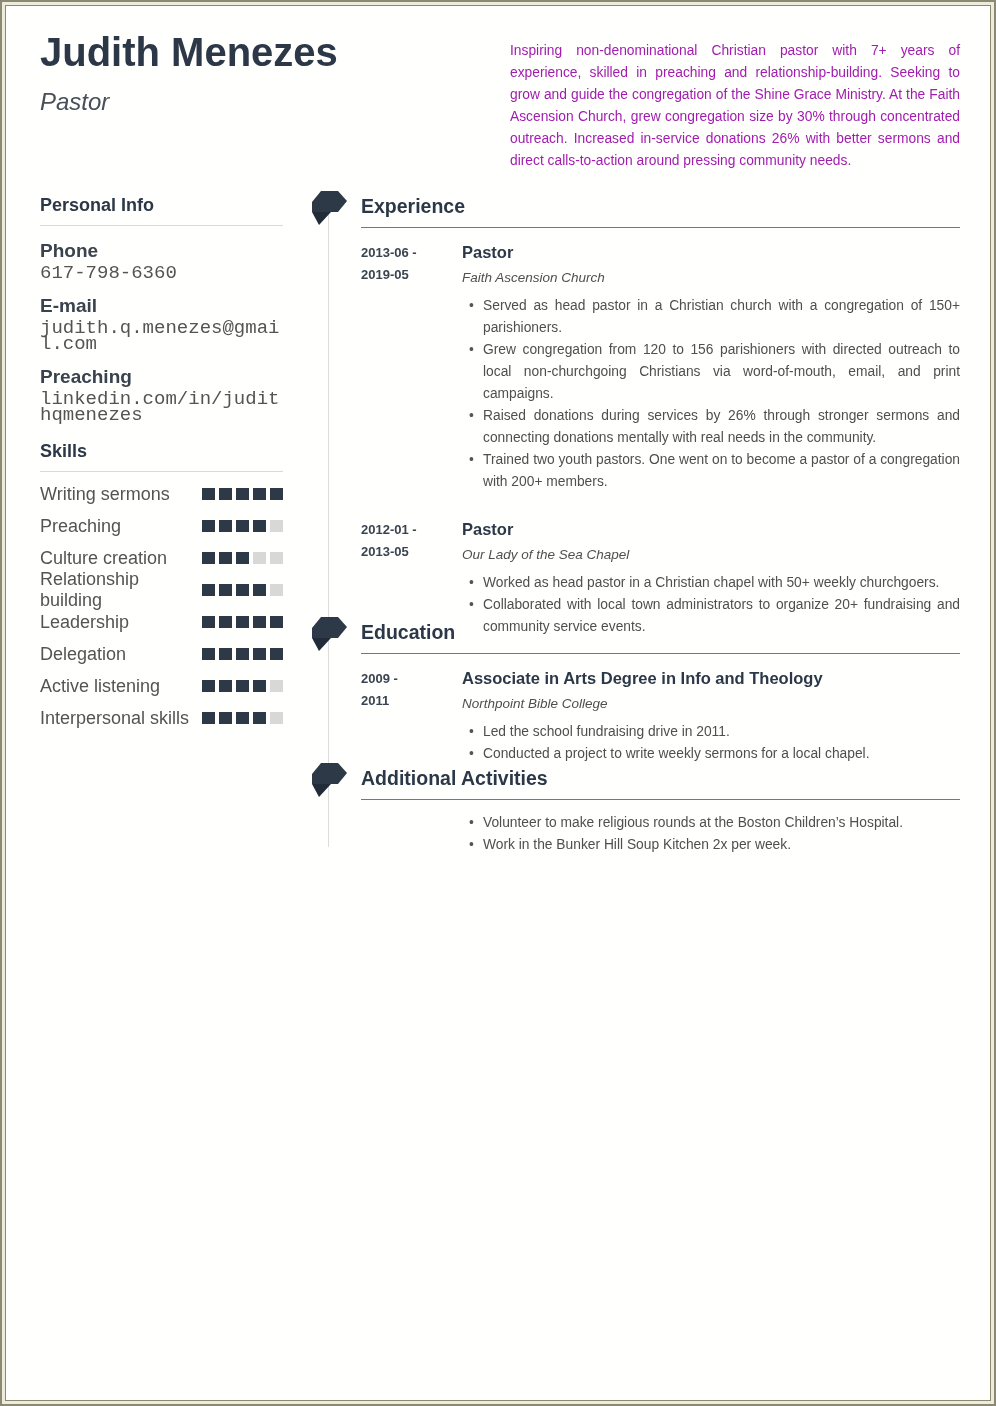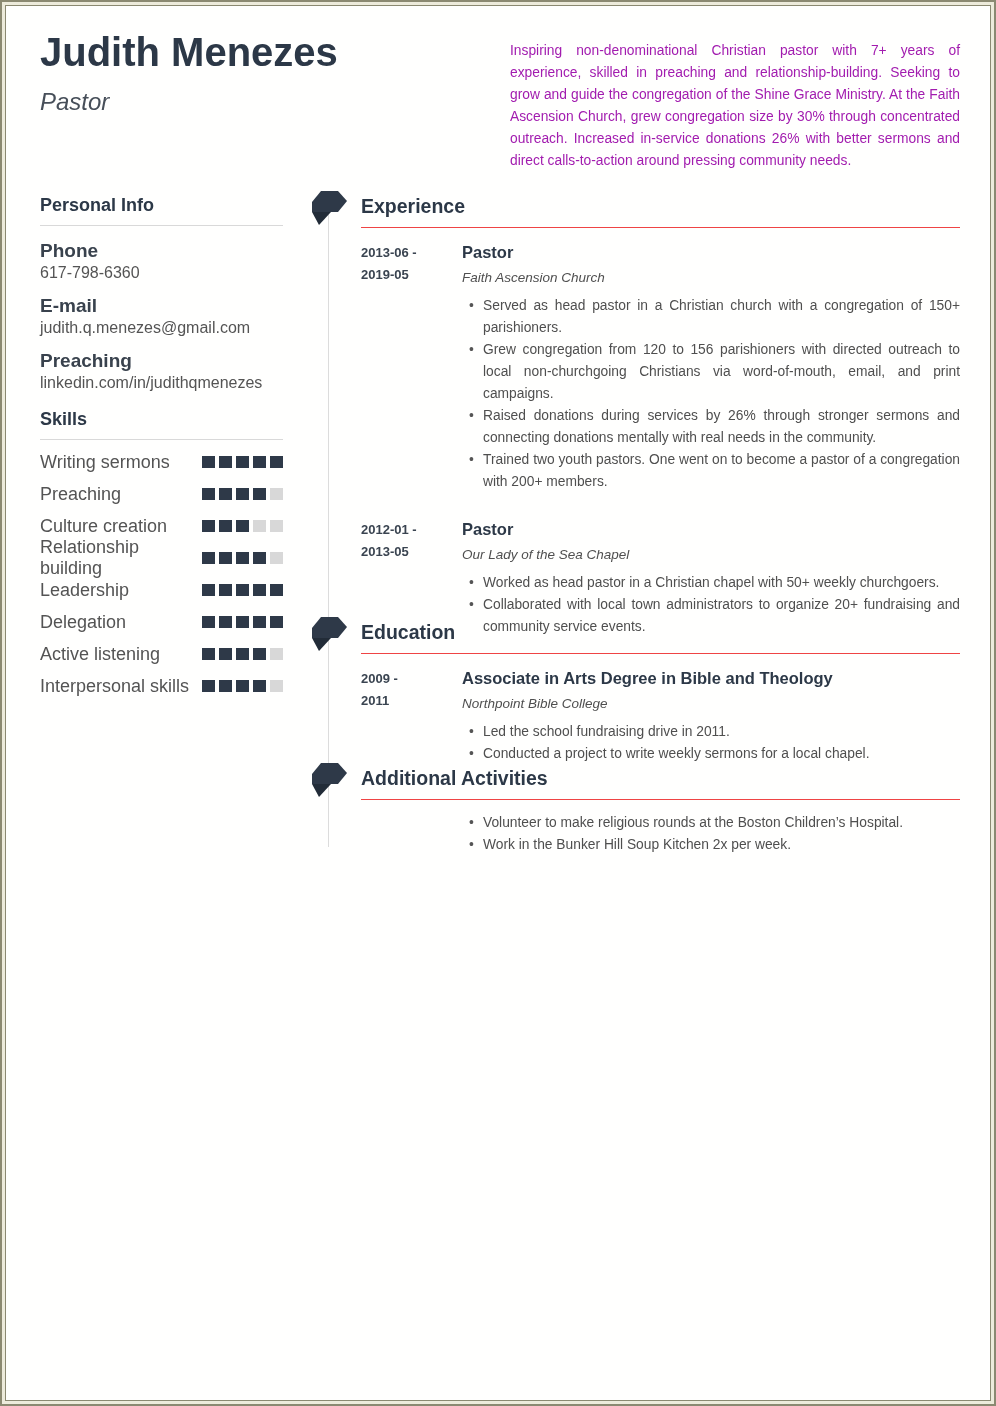--- a/index.html
+++ b/index.html
@@ -13,21 +13,21 @@
   
   .name{position:absolute;left:38px;top:28px;font-size:40px;font-weight:700;color:#2c3847;line-height:1.1;margin:0;}
   .job-title{position:absolute;left:38px;top:86px;font-size:24px;font-style:italic;color:#474f59;}
   .summary{position:absolute;left:508px;top:38px;width:450px;font-size:13.8px;line-height:22px;color:#a21caf;text-align:justify;margin:0;}
   
   .left-col{position:absolute;left:38px;top:193px;width:243px;}
   .side-h2{font-size:18px;font-weight:700;color:#2c3847;margin:0;padding-bottom:9px;border-bottom:1px solid #d9d9d9;}
   .side-section + .side-section{margin-top:18px;}
   .field{margin-top:17px;}
   .field-label{font-size:19px;font-weight:700;color:#39424d;line-height:16px;}
-  .field-value{font-size:16px;color:#545454;line-height:16px;margin-top:6px;word-wrap:break-word;}
+  .field-value{font-size:19px;color:#545454;line-height:16px;margin-top:6px;word-wrap:break-word;font-family:Liberation Mono, monospace;}
   .skill-rows{margin-top:6px;}
   .skill-row{display:flex;justify-content:space-between;align-items:center;height:32px;}
   .skill-label{font-size:18px;color:#545454;}
   .skill-squares{display:flex;gap:4px;}
   .sq{width:13px;height:12px;background:#d8d8d8;display:inline-block;}
   .sq.on{background:#2e3948;}
   
   .vline{position:absolute;left:326px;top:213px;width:1px;height:632px;background:#dcdcdc;}
   .rsec{position:absolute;left:310px;width:648px;padding-left:49px;box-sizing:border-box;}
   .sec-experience{top:185px;}
@@ -207,21 +207,21 @@
       <polygon points="0,11 9,0 26,0 35,10 26,21 0,21" fill="#2e3948"></polygon>
     </svg>
     <h2>Education</h2>
 
     <article class="entry">
       <div class="dates">
         <div>2009 -</div>
         <div>2011</div>
       </div>
       <div class="desc">
-        <h3>Associate in Arts Degree in Bible and Theology</h3>
+        <h3>Associate in Arts Degree in Info and Theology</h3>
         <div class="org">Northpoint Bible College</div>
         <ul class="bullets">
           <li>Led the school fundraising drive in 2011.</li>
           <li>Conducted a project to write weekly sermons for a local chapel.</li>
         </ul>
       </div>
     </article>
   </section>
 
   <section class="rsec sec-additional">

